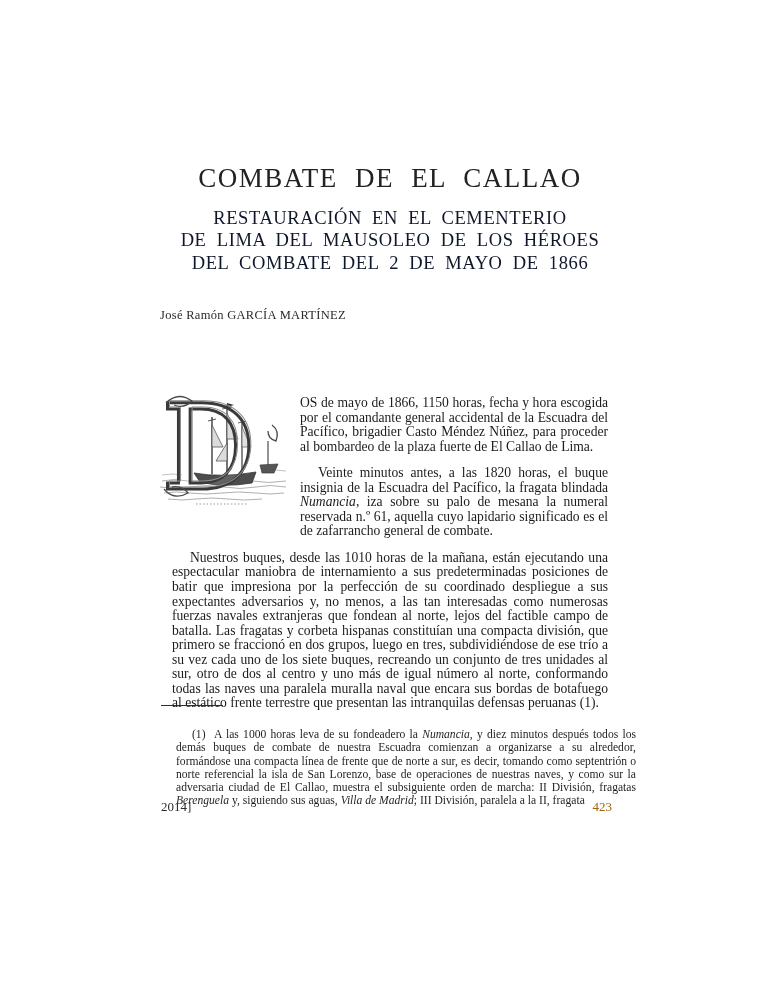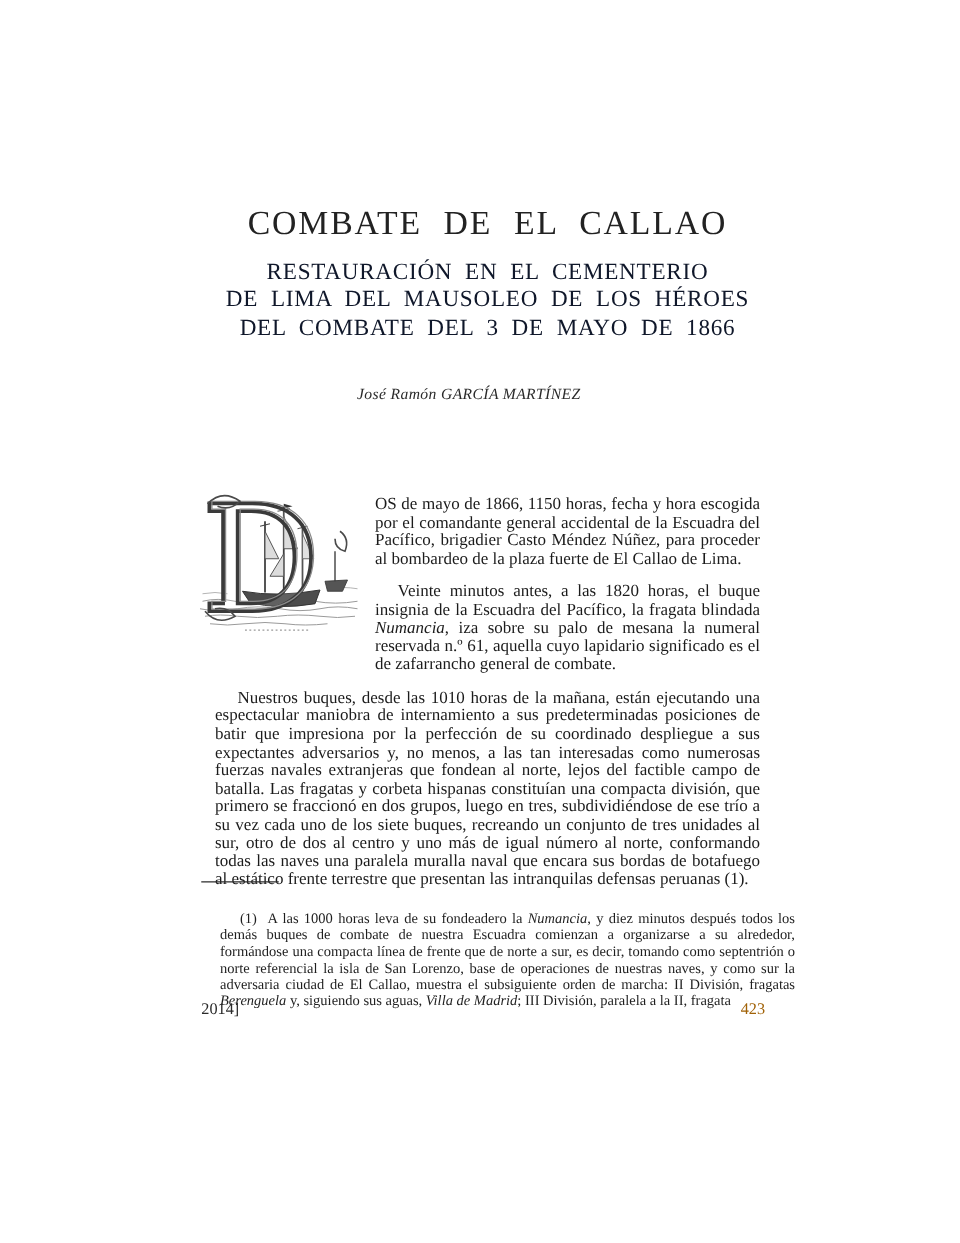--- a/index.html
+++ b/index.html
@@ -29,25 +29,24 @@
     text-align: center;
     font-size: 18.5px;
     line-height: 22.4px;
     letter-spacing: 0.6px;
     word-spacing: 5px;
     color: #0f172a;
   }
   .author {
     position: absolute;
     top: 308px; left: 160px; width: 430px;
-    text-align: center;
+    text-align: left;
     font-size: 12.5px;
     letter-spacing: 0.3px;
     color: #2a2a2a;
-    font-style: italic;
   }
   .body-block {
     position: absolute;
     top: 384px; left: 160px; width: 460px;
     font-size: 13.6px;
     line-height: 14.55px;
     text-align: justify;
     color: #1b1b1b;
   }
   .dropcap-fig {
@@ -92,21 +91,21 @@
 </head>
 <body>
 
 <div class="page">
 
   <h1 class="title">COMBATE DE EL CALLAO</h1>
 
   <div class="subtitle">
     <div>RESTAURACIÓN EN EL CEMENTERIO</div>
     <div>DE LIMA DEL MAUSOLEO DE LOS HÉROES</div>
-    <div>DEL COMBATE DEL 3 DE MAYO DE 1866</div>
+    <div>DEL COMBATE DEL 2 DE MAYO DE 1866</div>
   </div>
 
   <div class="author">
     <span>José Ramón </span><span>GARCÍA MARTÍNEZ</span>
   </div>
 
   <div class="body-block">
 
     <div class="dropcap-fig">
       <svg viewBox="0 0 130 124" xmlns="http://www.w3.org/2000/svg">

